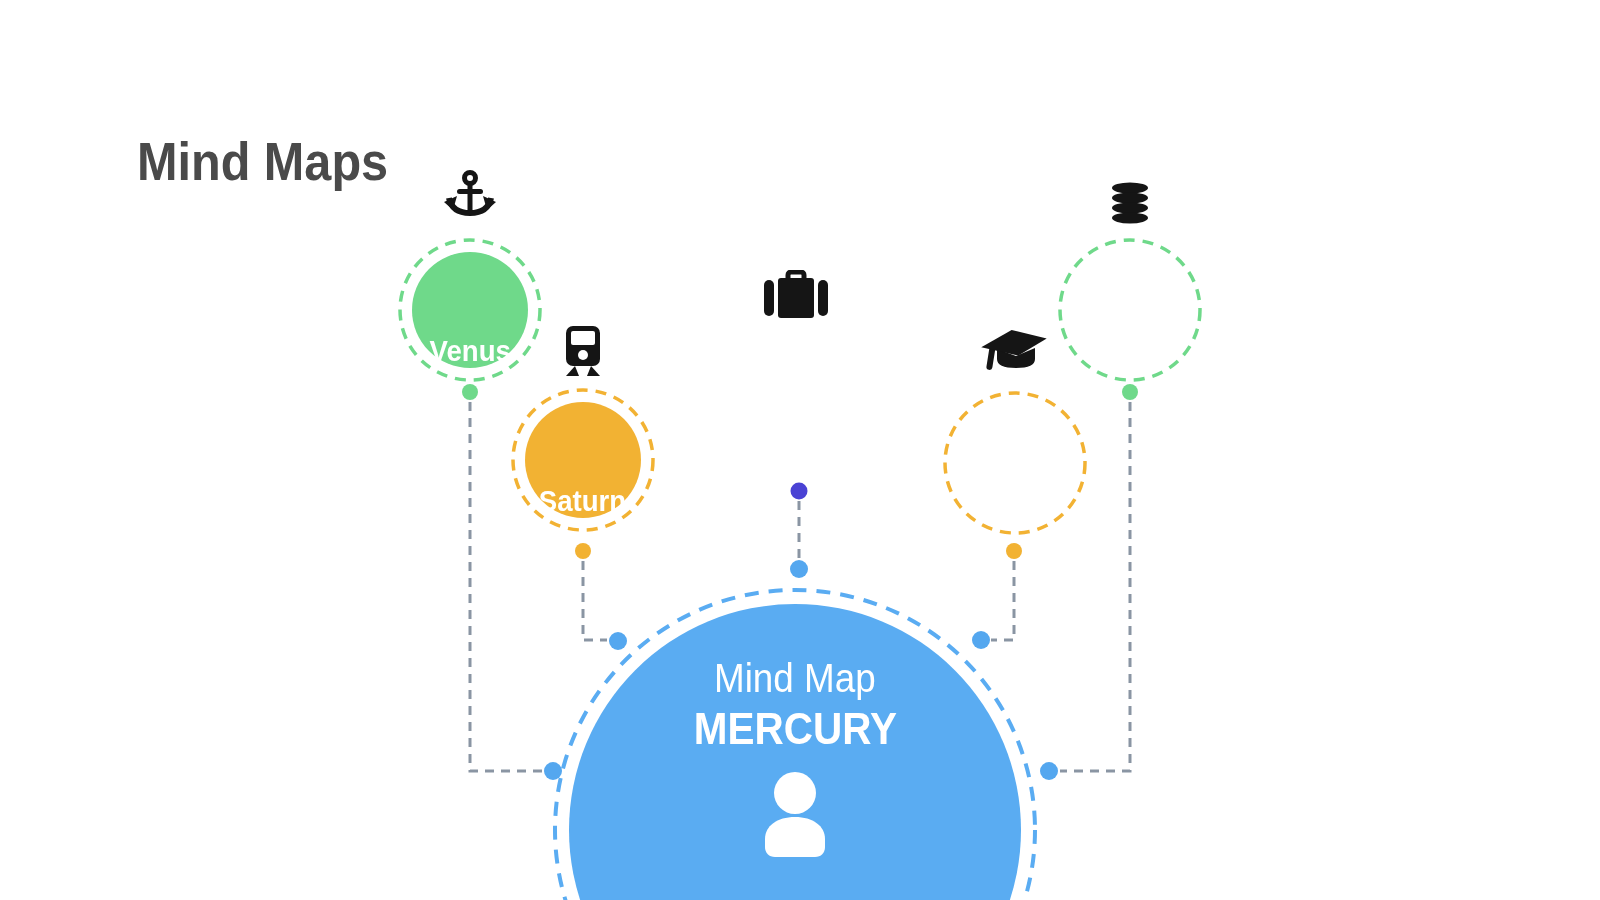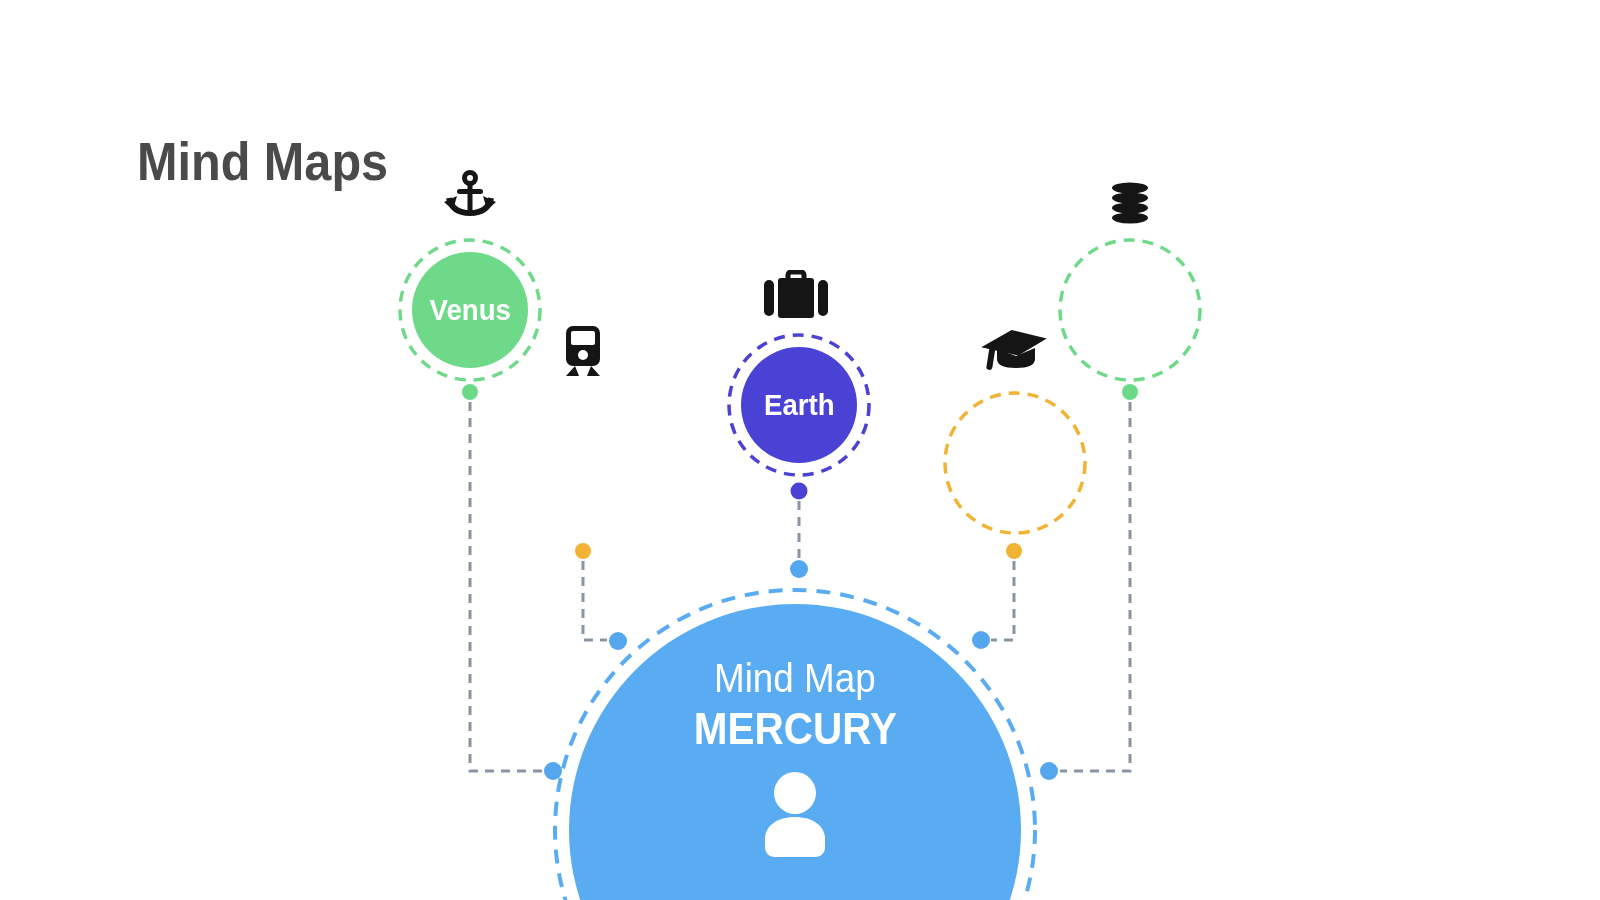--- a/index.html
+++ b/index.html
@@ -34,21 +34,21 @@
     position: absolute;
     left: 0; top: 0;
     display: block;
   }
   .bubble {
     position: absolute;
     border-radius: 50%;
     display: flex;
     flex-direction: column;
     align-items: center;
-    justify-content: center;
+    justify-content: flex-end;
   }
   .node-label {
     font-size: 30px;
     font-weight: 700;
     transform: scaleX(0.92);
     white-space: nowrap;
   }
   .central-bubble {
     justify-content: flex-start;
     padding-top: 52px;
@@ -155,29 +155,29 @@
 
   <div class="node" style="left:395px; top:235px; width:150px; height:150px;">
     <svg class="ring-svg" width="150" height="150" viewBox="0 0 150 150">
       <circle cx="75" cy="75" r="70" fill="none" stroke-width="3.5" stroke-dasharray="11 8" stroke="#6fd98a"></circle>
     </svg>
     <div class="bubble" style="left: 17px; top: 17px; width: 116px; height: 116px; background-color: rgb(111, 217, 138); color: rgb(255, 255, 255);">
       <span class="node-label">Venus</span>
     </div>
   </div>
 
-
-  <div class="node" style="left:724px; top:330px; width:150px; height:150px;">
-    <svg class="ring-svg" width="150" height="150" viewBox="0 0 150 150">
-      <circle cx="75" cy="75" r="70" fill="none" stroke-width="3.5" stroke-dasharray="11 8" stroke="#4a42d4"></circle>
-    </svg>
-    <div class="bubble" style="left: 17px; top: 17px; width: 116px; height: 116px; background-color: rgb(74, 66, 212); color: rgb(255, 255, 255);">
-      <span class="node-label">Earth</span>
+  <div class="node" style="left:508px; top:385px; width:150px; height:150px;">
+    <svg class="ring-svg" width="150" height="150" viewBox="0 0 150 150">
+      <circle cx="75" cy="75" r="70" fill="none" stroke-width="3.5" stroke-dasharray="11 8" stroke="#f2b233"></circle>
+    </svg>
+    <div class="bubble" style="left: 17px; top: 17px; width: 116px; height: 116px; background-color: rgb(242, 178, 51); color: rgb(255, 255, 255);">
+      <span class="node-label">Saturn</span>
     </div>
   </div>
+
 
   <div class="node" style="left:940px; top:388px; width:150px; height:150px;">
     <svg class="ring-svg" width="150" height="150" viewBox="0 0 150 150">
       <circle cx="75" cy="75" r="70" fill="none" stroke-width="3.5" stroke-dasharray="11 8" stroke="#f2b233"></circle>
     </svg>
   </div>
 
   <div class="node" style="left:1055px; top:235px; width:150px; height:150px;">
     <svg class="ring-svg" width="150" height="150" viewBox="0 0 150 150">
       <circle cx="75" cy="75" r="70" fill="none" stroke-width="3.5" stroke-dasharray="11 8" stroke="#6fd98a"></circle>

